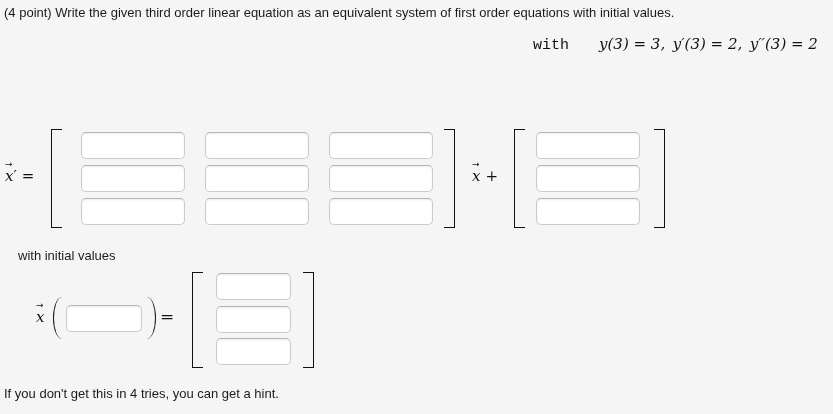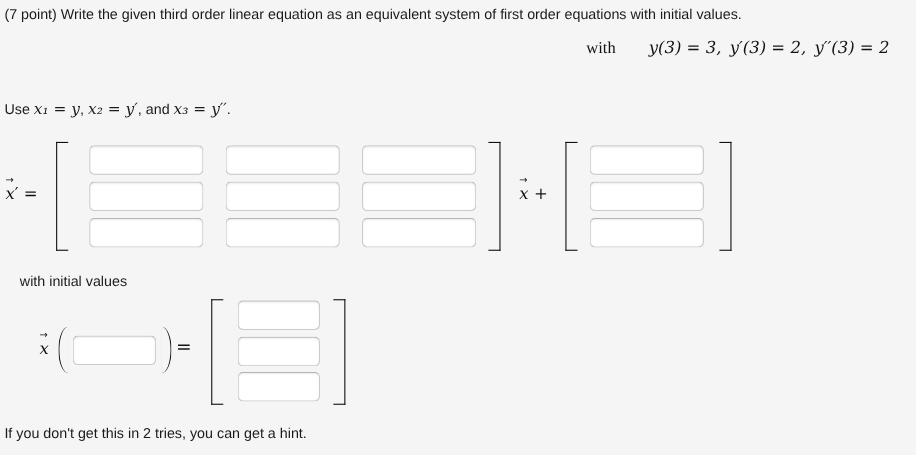--- a/index.html
+++ b/index.html
@@ -8,21 +8,21 @@
     width:833px;height:414px;
     background:#f5f5f5;
     color:#1a1a1a;
     font-family:"Liberation Sans",sans-serif;
     font-size:13px;
     overflow:hidden;
   }
   .abs{position:absolute;}
   .sans{font-family:"Liberation Sans",sans-serif;}
   .math{font-family:"DejaVu Serif",serif;font-style:italic;}
-  .roman{font-family:Liberation Serif, serif;font-style:normal;margin-top:24px;}
+  .roman{font-family:Liberation Mono, monospace;font-style:normal;margin-top:24px;}
 
   .title{left:4px;top:5px;white-space:nowrap;}
 
   .eq-block{left:533px;top:30px;font-size:15px;line-height:27px;color:#111;}
   .eq-cond{margin-left:30px;}
 
   .use-line{left:4px;top:92px;font-size:13px;}
   .use-line .math{font-size:14px;}
 
   
@@ -89,31 +89,28 @@
 
   .iv-label{left:18px;top:248px;}
   .iv-equals{left:160px;top:306px;font-size:17px;font-family:"DejaVu Serif",serif;color:#111;}
   .hint{left:4px;top:386px;}
 </style>
 </head>
 <body>
 
 <div class="page">
 
-  <div class="abs title">(7 point) Write the given third order linear equation as an equivalent system of first order equations with initial values.</div>
+  <div class="abs title">(4 point) Write the given third order linear equation as an equivalent system of first order equations with initial values.</div>
 
   <div class="abs eq-block">
     <div>
       <span class="roman">with</span><span class="math eq-cond">y(3) = 3, y′(3) = 2, y′′(3) = 2</span>
     </div>
   </div>
 
-  <div class="abs use-line">
-    <span class="sans">Use </span><span class="math">x₁ = y</span><span class="sans">, </span><span class="math">x₂ = y′</span><span class="sans">, and </span><span class="math">x₃ = y′′</span><span class="sans">.</span>
-  </div>
 
   <div class="abs mathlabel" style="left:5px;top:167px;">
     <span class="vec"><span class="vec-arrow">→</span><span>x</span></span><span class="prime-eq math">′ =</span>
   </div>
 
   <div class="abs bracket bl" style="left:51px;top:129px;"></div>
 
   <div class="abs grid3" style="left:81px;top:132px;">
     <input type="text" class="wbox" style="">
     <input type="text" class="wbox" style="">
@@ -157,15 +154,15 @@
   <div class="abs bracket bl" style="left:192px;top:272px;height:96px;"></div>
 
   <div class="abs col1 narrow iv" style="left:216px;top:273px;">
     <input type="text" class="wbox small" style="width: 75px;">
     <input type="text" class="wbox small" style="width: 75px;">
     <input type="text" class="wbox small" style="width: 75px;">
   </div>
 
   <div class="abs bracket br" style="left:303px;top:272px;height:96px;"></div>
 
-  <div class="abs hint">If you don't get this in 2 tries, you can get a hint.</div>
+  <div class="abs hint">If you don't get this in 4 tries, you can get a hint.</div>
 
 </div>
 
 </body></html>

